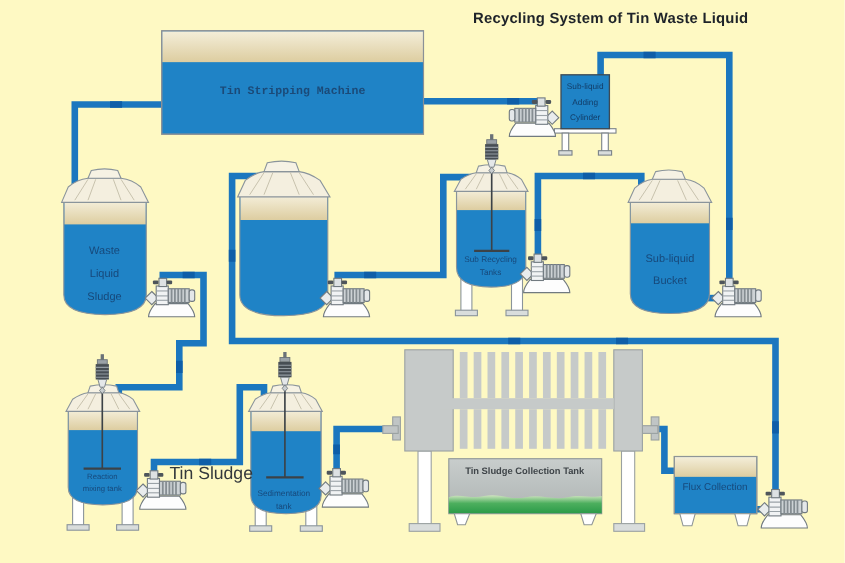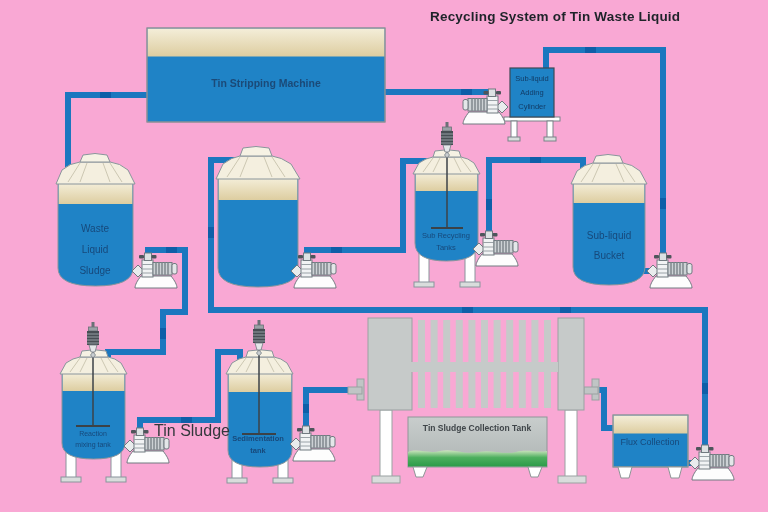--- a/index.html
+++ b/index.html
@@ -1,30 +1,30 @@
 <!DOCTYPE html>
 <html><head>
 <meta charset="utf-8">
 <style>
   html,body{margin:0;padding:0;background:#fff;}
-  .stage{position:relative;width:768px;height:512px;background:#f9a8d4;overflow:hidden;
+  .stage{position:relative;width:768px;height:512px;background:#fef9c3;overflow:hidden;
          font-family:"Liberation Sans",sans-serif;}
   .stage svg{position:absolute;left:0;top:0;}
   .lbl{position:absolute;white-space:pre-line;text-align:center;transform:translateX(-50%);
        color:#17497b;line-height:1.3;z-index:5;}
   #title{left:430px;top:8px;transform:none;text-align:left;font-size:13.5px;font-weight:bold;
          color:#1e2329;letter-spacing:.2px;white-space:nowrap;}
-  #lbl-machine{left:266px;top:77px;font-size:10.5px;font-weight:600;color:#1b4a78;}
+  #lbl-machine{left:266px;top:77px;font-size:10.5px;font-weight:600;color:#1b4a78;font-family:Liberation Mono, monospace;}
   #lbl-cylinder{left:532px;top:72px;font-size:7.5px;line-height:14px;color:#123d68;}
   #lbl-waste{left:95px;top:218px;font-size:10px;line-height:21px;}
   #lbl-regen{left:258px;top:221px;font-size:10px;line-height:18px;}
   #lbl-blending{left:446px;top:230px;font-size:7.5px;line-height:12px;}
   #lbl-subliquid{left:609px;top:226px;font-size:10px;line-height:20px;}
   #lbl-reaction{left:93px;top:428px;font-size:7px;line-height:11px;}
-  #lbl-sed{left:258px;top:433px;font-size:7.5px;line-height:12px;font-weight:bold;}
+  #lbl-sed{left:258px;top:443px;font-size:7.5px;line-height:12px;}
   #lbl-tinsludge{left:192px;top:421px;font-size:16px;color:#33383c;}
   #lbl-collection{left:477px;top:423px;font-size:8.5px;font-weight:600;color:#3f4549;}
   #lbl-flux{left:650px;top:437px;font-size:9px;}
 </style>
 </head>
 <body>
 
 <div class="stage">
 <svg width="768" height="512" viewBox="0 0 768 512">
   <defs>

